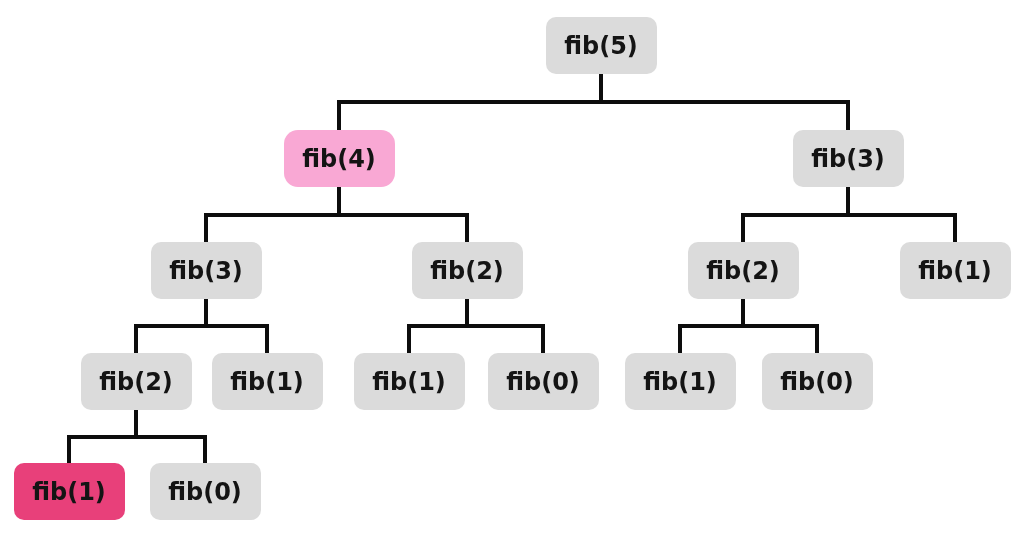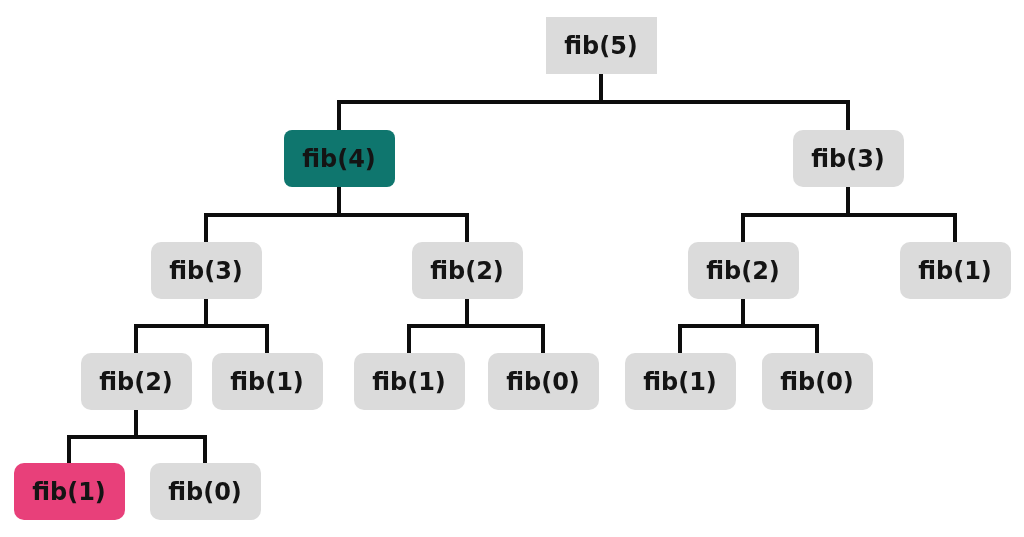--- a/index.html
+++ b/index.html
@@ -64,24 +64,24 @@
       <line x1="743" y1="298" x2="743" y2="326" stroke="#0d0d0d" stroke-width="3.5"></line>
       <line x1="678.25" y1="326" x2="818.75" y2="326" stroke="#0d0d0d" stroke-width="3.5"></line>
       <line x1="680" y1="326" x2="680" y2="354" stroke="#0d0d0d" stroke-width="3.5"></line>
       <line x1="817" y1="326" x2="817" y2="354" stroke="#0d0d0d" stroke-width="3.5"></line>
       <line x1="136" y1="409" x2="136" y2="437" stroke="#0d0d0d" stroke-width="3.5"></line>
       <line x1="67.25" y1="437" x2="206.75" y2="437" stroke="#0d0d0d" stroke-width="3.5"></line>
       <line x1="69" y1="437" x2="69" y2="464" stroke="#0d0d0d" stroke-width="3.5"></line>
       <line x1="205" y1="437" x2="205" y2="464" stroke="#0d0d0d" stroke-width="3.5"></line>
     </svg>
   <div class="nodes-layer" id="nodes-layer">
-      <div class="node" style="left: 545.5px; top: 17px; width: 111px; height: 57px; border-radius: 0; background: rgb(219, 219, 219); color: rgb(20, 20, 20); font-size: 24px; text-align: center;">
+      <div class="node" style="left: 545.5px; top: 17px; width: 111px; height: 57px; border-radius: 10px; background: rgb(219, 219, 219); color: rgb(20, 20, 20); font-size: 24px; text-align: center;">
         <span>fib(5)</span>
       </div>
-      <div class="node" style="left: 283.5px; top: 130px; width: 111px; height: 57px; border-radius: 8px; background: #0f766e; color: rgb(20, 20, 20); font-size: 24px;">
+      <div class="node" style="left: 283.5px; top: 130px; width: 111px; height: 57px; border-radius: 14px; background: #f9a8d4; color: rgb(20, 20, 20); font-size: 24px;">
         <span>fib(4)</span>
       </div>
       <div class="node" style="left: 792.5px; top: 130px; width: 111px; height: 57px; border-radius: 10px; background: rgb(219, 219, 219); color: rgb(20, 20, 20); font-size: 24px;">
         <span>fib(3)</span>
       </div>
       <div class="node" style="left: 150.5px; top: 242px; width: 111px; height: 57px; border-radius: 10px; background: rgb(219, 219, 219); color: rgb(20, 20, 20); font-size: 24px;">
         <span>fib(3)</span>
       </div>
       <div class="node" style="left: 411.5px; top: 242px; width: 111px; height: 57px; border-radius: 10px; background: rgb(219, 219, 219); color: rgb(20, 20, 20); font-size: 24px;">
         <span>fib(2)</span>

